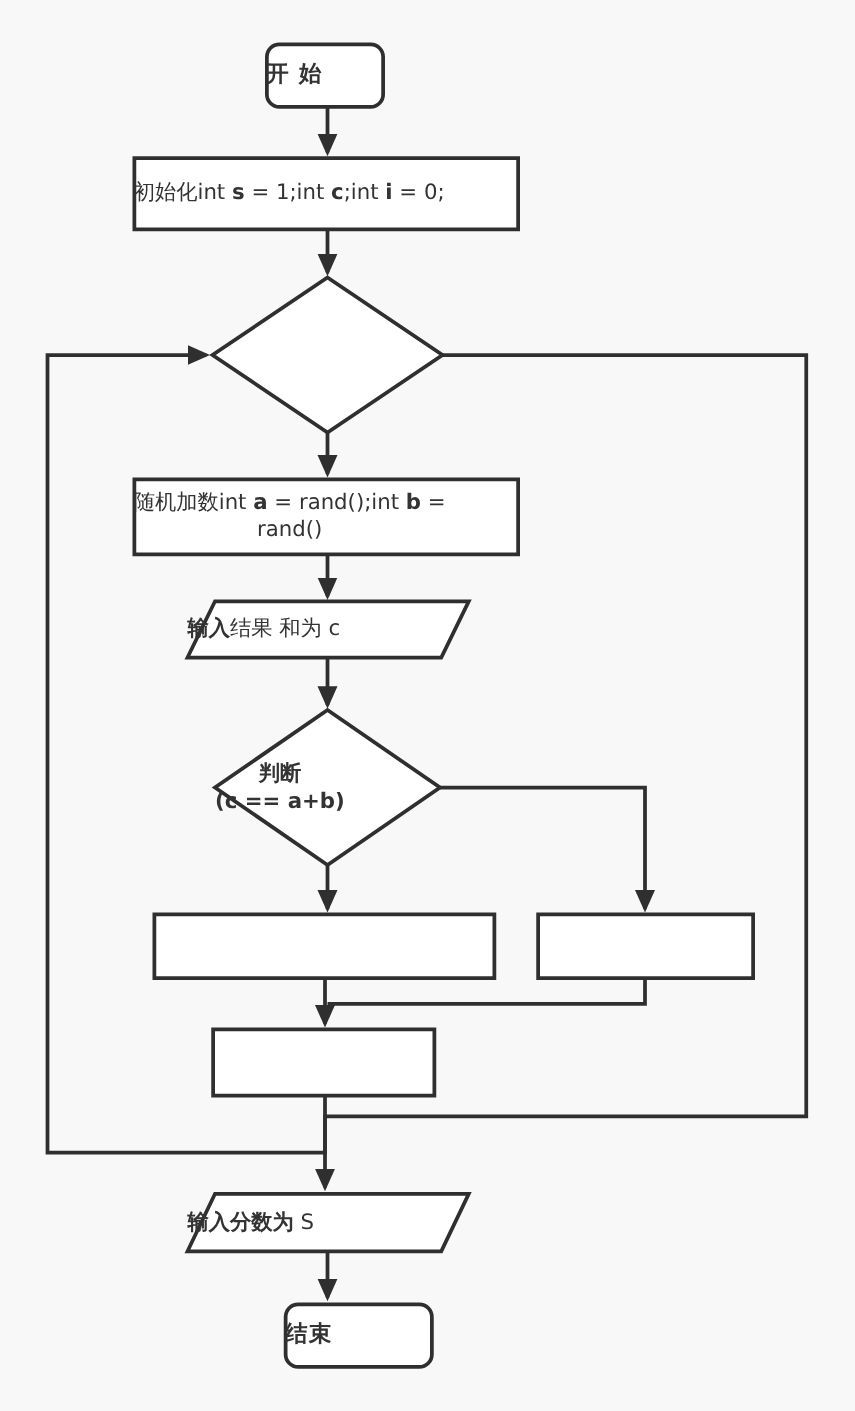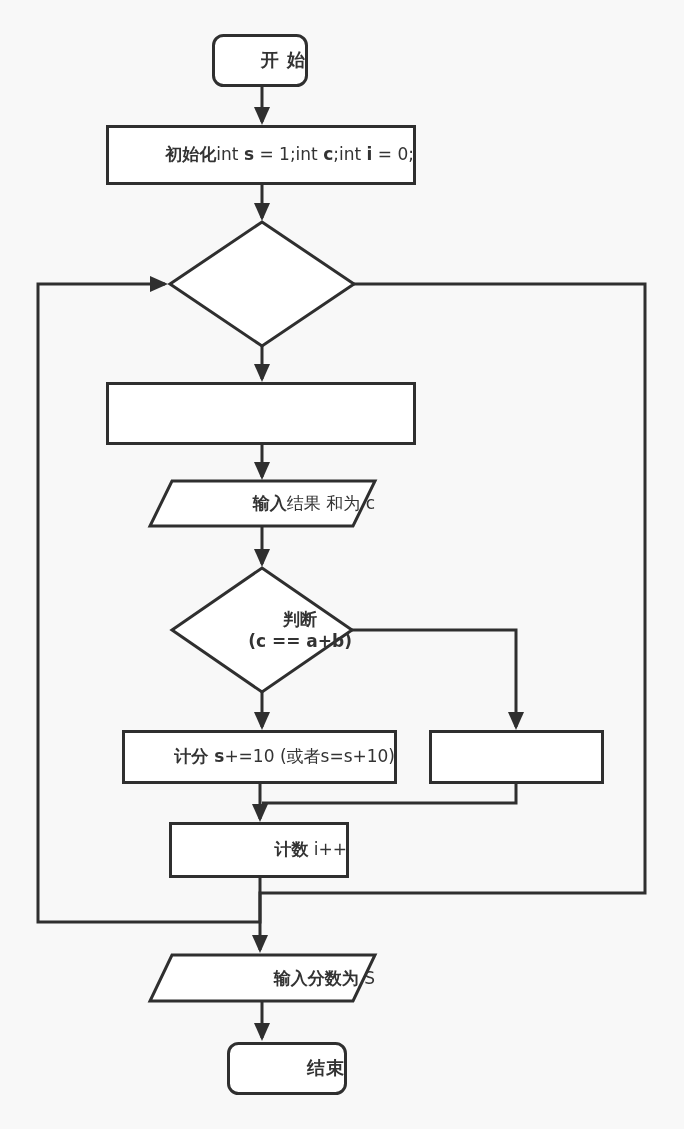--- a/index.html
+++ b/index.html
@@ -35,21 +35,21 @@
   .shape {
     fill: var(--node-fill);
     stroke: var(--stroke);
     stroke-width: 3;
   }
   #arrowhead path { fill: var(--stroke); }
   .label {
     position: absolute;
     display: flex;
     align-items: center;
-    justify-content: flex-end;
+    justify-content: flex-start;
     text-align: center;
     color: var(--text);
     font-size: 17px;
     line-height: 1.3;
     white-space: pre-line;
     pointer-events: none;
   }
   .label.terminator { font-size: 18px; letter-spacing: 1px; }
 </style>
 </head>
@@ -85,30 +85,30 @@
     <polygon class="shape" points="262,568 352,630 262,692 172,630"></polygon>
     <rect class="shape" x="123.5" y="731.5" width="272" height="51"></rect>
     <rect class="shape" x="430.5" y="731.5" width="172" height="51"></rect>
     <rect class="shape" x="170.5" y="823.5" width="177" height="53"></rect>
     <polygon class="shape" points="172,955 375,955 353,1001 150,1001"></polygon>
     <rect class="shape" x="228.5" y="1043.5" width="117" height="50" rx="10"></rect>
   </svg>
 
   <div class="label terminator" style="left:213px; top:35px; width:93px; height:50px;"><span><span style="font-weight: bold;">开 始</span></span></div>
 
-  <div class="label" style="left:107px; top:126px; width:307px; height:57px;"><span><span style="font-weight: bold;">初始化</span><span>int </span><span style="font-weight: bold;">s</span><span> = 1;int </span><span style="font-weight: bold;">c</span><span>;int </span><span style="font-weight: bold;">i</span><span> = 0;</span></span></div>
+  <div class="label" style="left:107px; top:126px; width:307px; height:57px;"><span><span style="font-weight: normal;">初始化</span><span>int </span><span style="font-weight: bold;">s</span><span> = 1;int </span><span style="font-weight: bold;">c</span><span>;int </span><span style="font-weight: bold;">i</span><span> = 0;</span></span></div>
 
 
+  <div class="label" style="left:107px; top:383px; width:307px; height:60px;"><span><span>随机加数int </span><span style="font-weight: bold;">a</span><span> = rand();int </span><span style="font-weight: bold;">b</span><span> =
+rand()</span></span></div>
 
   <div class="label" style="left:172px; top:580px; width:180px; height:100px;"><span><span style="font-weight: bold;">判断
 (c == a+b)</span></span></div>
 
   <div class="label" style="left:150px; top:481px; width:225px; height:45px;"><span><span style="font-weight: bold;">输入</span><span>结果 和为 c</span></span></div>
 
-  <div class="label" style="left:123px; top:731px; width:272px; height:51px;"><span><span style="font-weight: bold;">计分 s</span><span>+=10 (或者s=s+10)</span></span></div>
 
 
-  <div class="label" style="left:170px; top:823px; width:177px; height:53px;"><span><span style="font-weight: bold;">计数</span><span> i++</span></span></div>
 
   <div class="label" style="left:150px; top:955px; width:225px; height:46px;"><span><span style="font-weight: bold;">输入分数为</span><span> S</span></span></div>
 
   <div class="label terminator" style="left:228px; top:1043px; width:117px; height:50px;"><span><span style="font-weight: bold;">结束</span></span></div>
 </div>
 
 </body></html>

